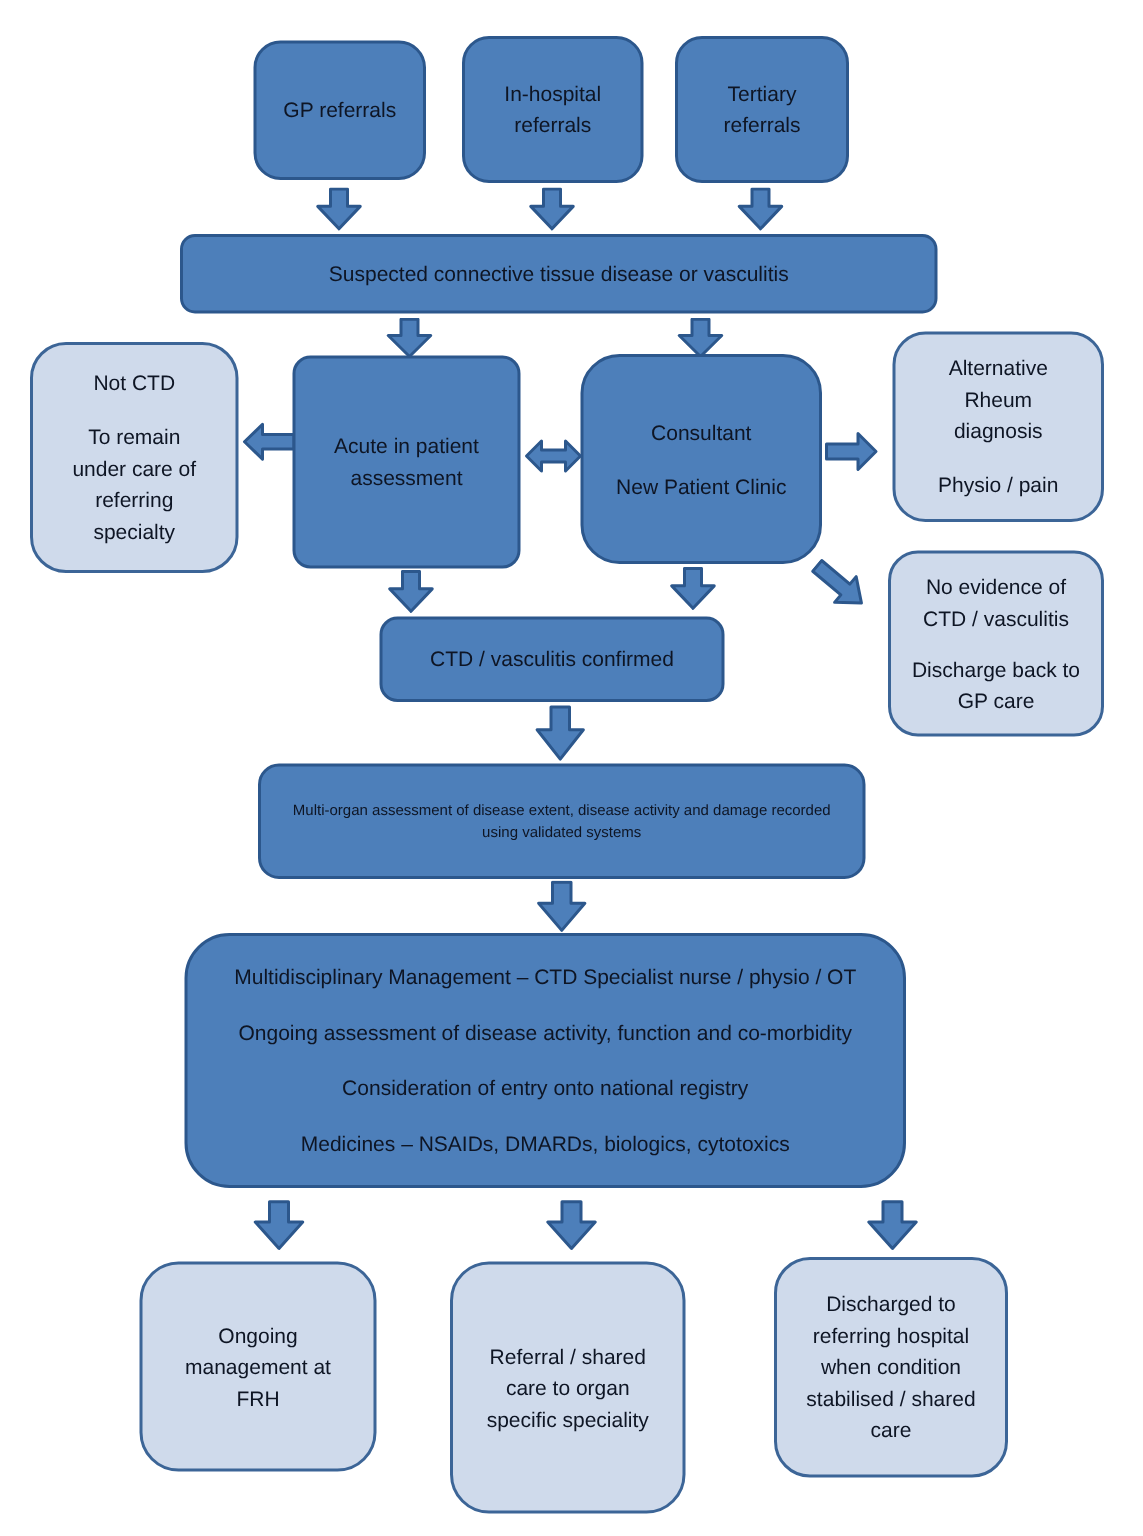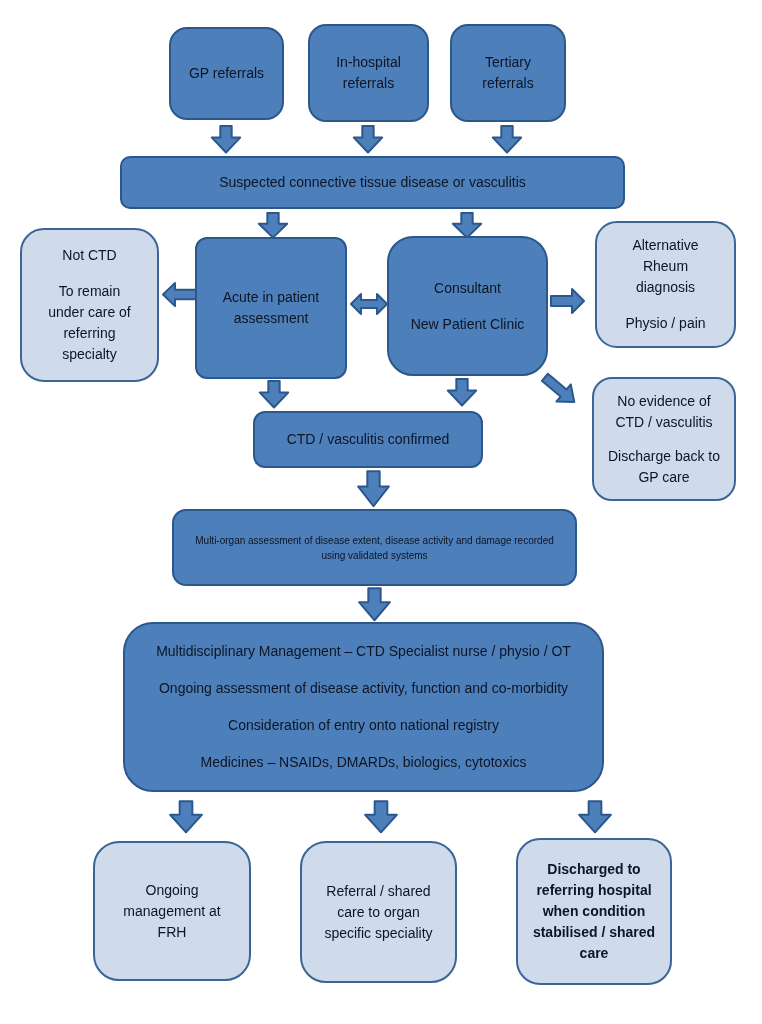--- a/index.html
+++ b/index.html
@@ -106,21 +106,21 @@
     <div class="p">Alternative Rheum diagnosis</div>
     <div class="p">Physio / pain</div>
   </div>
 
   <div class="arrow" style="left:539px;top:376px;width:42px;height:28px;transform:rotate(40deg);">
     <svg viewBox="0 0 36 30" preserveAspectRatio="none">
         <polygon points="1,10 22,10 22,3 34,15 22,27 22,20 1,20"></polygon>
       </svg>
   </div>
 
-  <div class="box light" style="left:592px;top:377px;width:144px;height:124px;border-radius:20px;padding:0 13px;">
+  <div class="box light" style="left:592px;top:367px;width:144px;height:124px;border-radius:20px;padding:0 13px;">
     <div class="p">No evidence of CTD / vasculitis</div>
     <div class="p" style="margin-top:13px;">Discharge back to GP care</div>
   </div>
 
   <div class="arrow" style="left:257px;top:380px;width:34px;height:29px;">
     <svg viewBox="0 0 36 30" preserveAspectRatio="none">
         <polygon points="12,1 24,1 24,13 33,13 18,28.5 3,13 12,13"></polygon>
       </svg>
   </div>
   <div class="arrow" style="left:445px;top:378px;width:34px;height:29px;">
@@ -168,20 +168,20 @@
   </div>
   <div class="arrow" style="left:576px;top:800px;width:38px;height:34px;">
     <svg viewBox="0 0 36 30" preserveAspectRatio="none">
         <polygon points="12,1 24,1 24,13 33,13 18,28.5 3,13 12,13"></polygon>
       </svg>
   </div>
 
   <div class="box light" style="left:93px;top:841px;width:158px;height:140px;border-radius:26px;padding:0 20px;">
     <div class="p">Ongoing management at FRH</div>
   </div>
-  <div class="box light" style="left:300px;top:841px;width:157px;height:142px;border-radius:26px;padding:0 12px;">
+  <div class="box light" style="left:300px;top:841px;width:157px;height:168px;border-radius:26px;padding:0 12px;">
     <div class="p">Referral / shared care to organ specific speciality</div>
   </div>
-  <div class="box light" style="left:516px;top:838px;width:156px;height:147px;border-radius:24px;padding:0 10px;font-weight:bold;">
+  <div class="box light" style="left:516px;top:838px;width:156px;height:147px;border-radius:24px;padding:0 10px;">
     <div class="p">Discharged to referring hospital when condition stabilised / shared care</div>
   </div>
 
 </div>
 
 </body></html>

